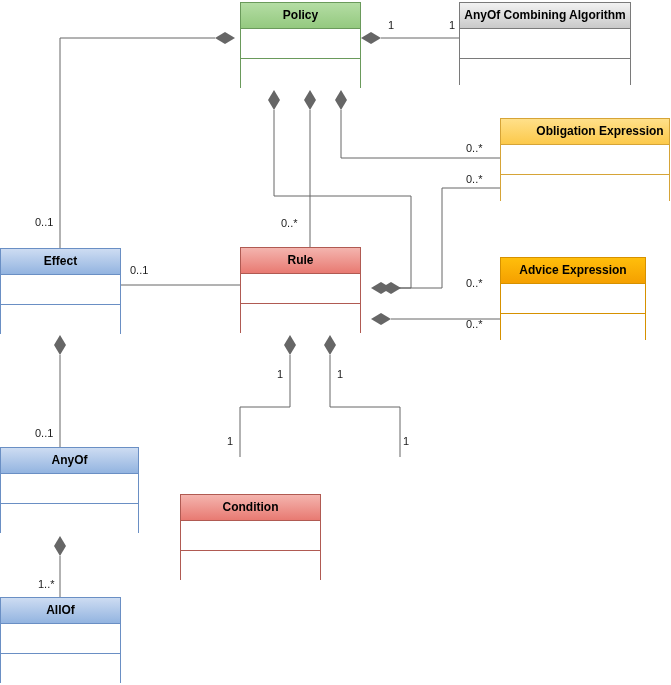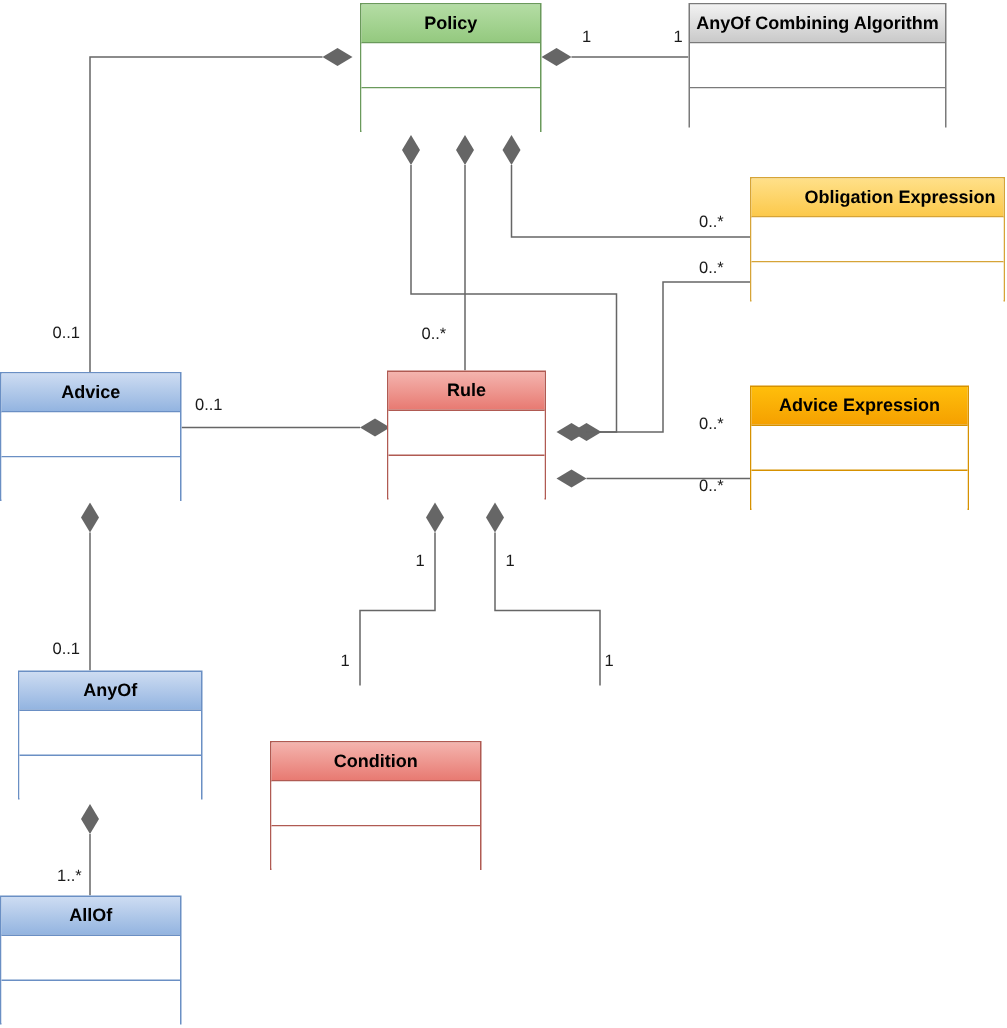--- a/index.html
+++ b/index.html
@@ -196,33 +196,33 @@
     <div class="uml-compartment"></div>
     <div class="uml-compartment last"></div>
   </div>
 
   <div class="uml-class theme-orange" style="left:500px; top:257px; width:146px; height:83px;">
     <div class="uml-title">Advice Expression</div>
     <div class="uml-compartment"></div>
     <div class="uml-compartment last"></div>
   </div>
 
-  <div class="uml-class theme-red" style="left:258px; top:247px; width:106px; height:86px;">
+  <div class="uml-class theme-red" style="left:240px; top:247px; width:121px; height:86px;">
     <div class="uml-title">Rule</div>
     <div class="uml-compartment"></div>
     <div class="uml-compartment last"></div>
   </div>
 
   <div class="uml-class theme-blue" style="left:0px; top:248px; width:121px; height:86px;">
-    <div class="uml-title">Advice</div>
-    <div class="uml-compartment"></div>
-    <div class="uml-compartment last"></div>
-  </div>
-
-  <div class="uml-class theme-blue" style="left:12px; top:447px; width:123px; height:86px;">
+    <div class="uml-title">Effect</div>
+    <div class="uml-compartment"></div>
+    <div class="uml-compartment last"></div>
+  </div>
+
+  <div class="uml-class theme-blue" style="left:0px; top:447px; width:139px; height:86px;">
     <div class="uml-title">AnyOf</div>
     <div class="uml-compartment"></div>
     <div class="uml-compartment last"></div>
   </div>
 
   <div class="uml-class theme-blue" style="left:0px; top:597px; width:121px; height:86px;">
     <div class="uml-title">AllOf</div>
     <div class="uml-compartment"></div>
     <div class="uml-compartment last"></div>
   </div>

